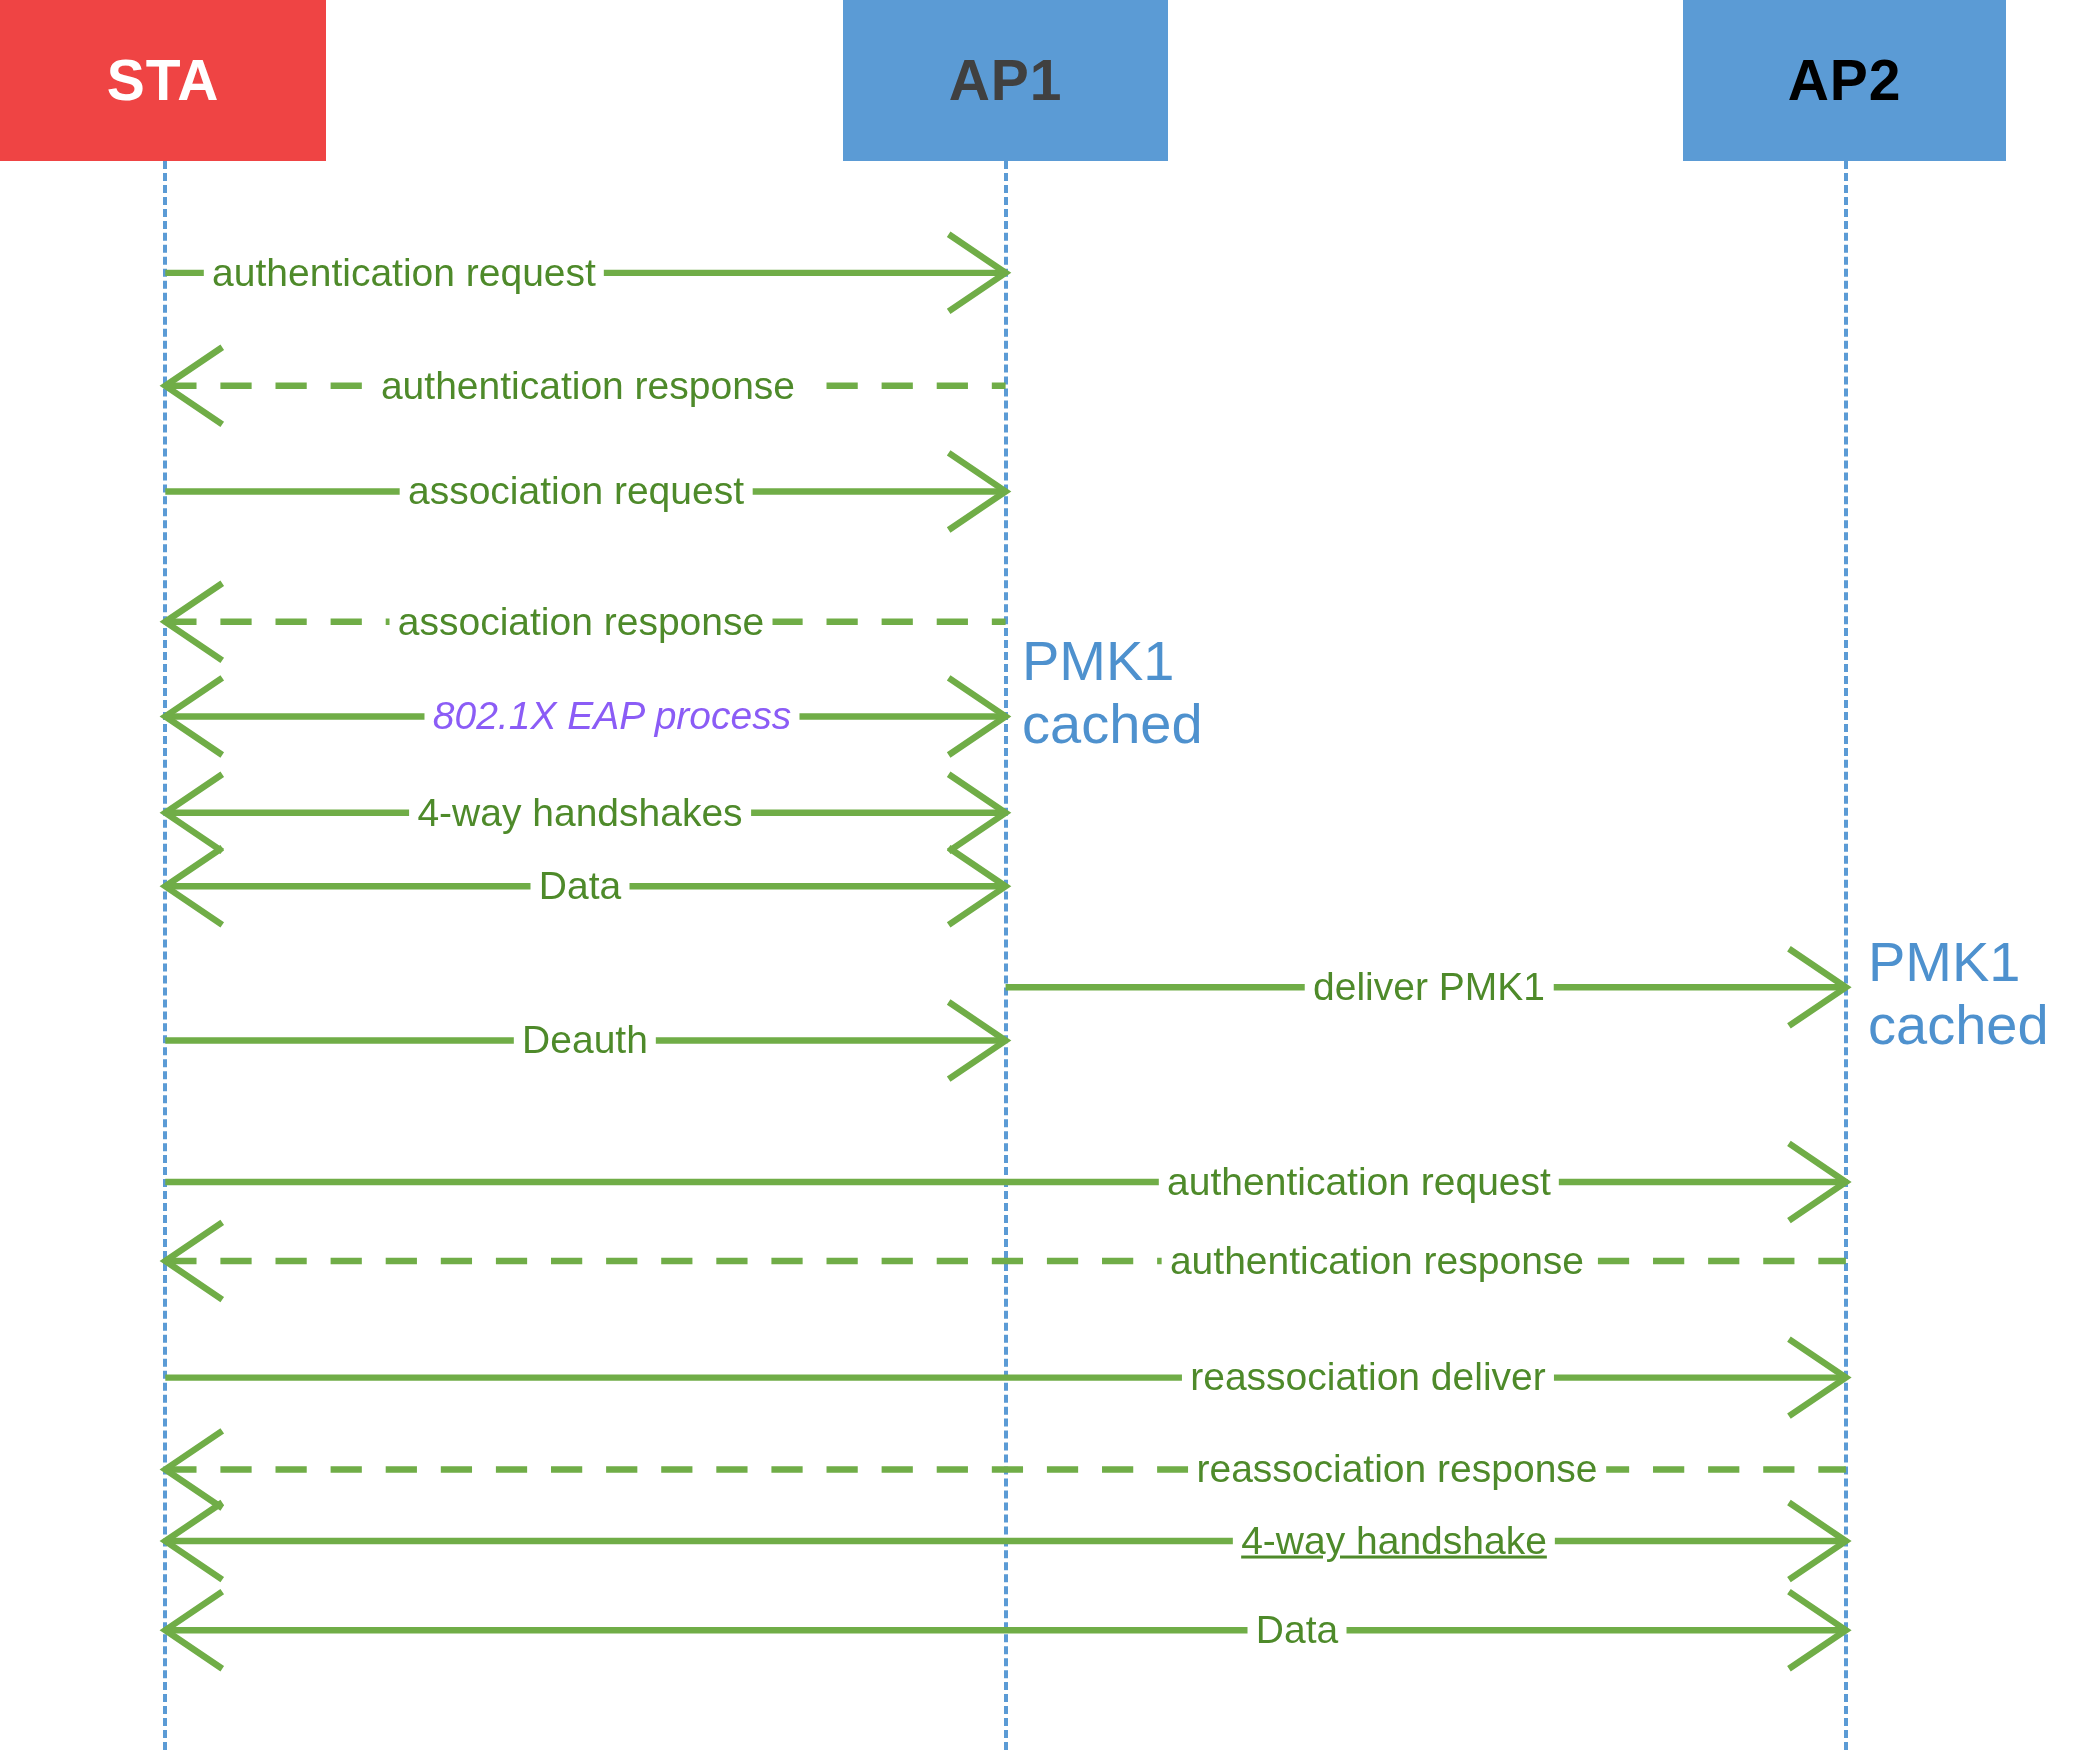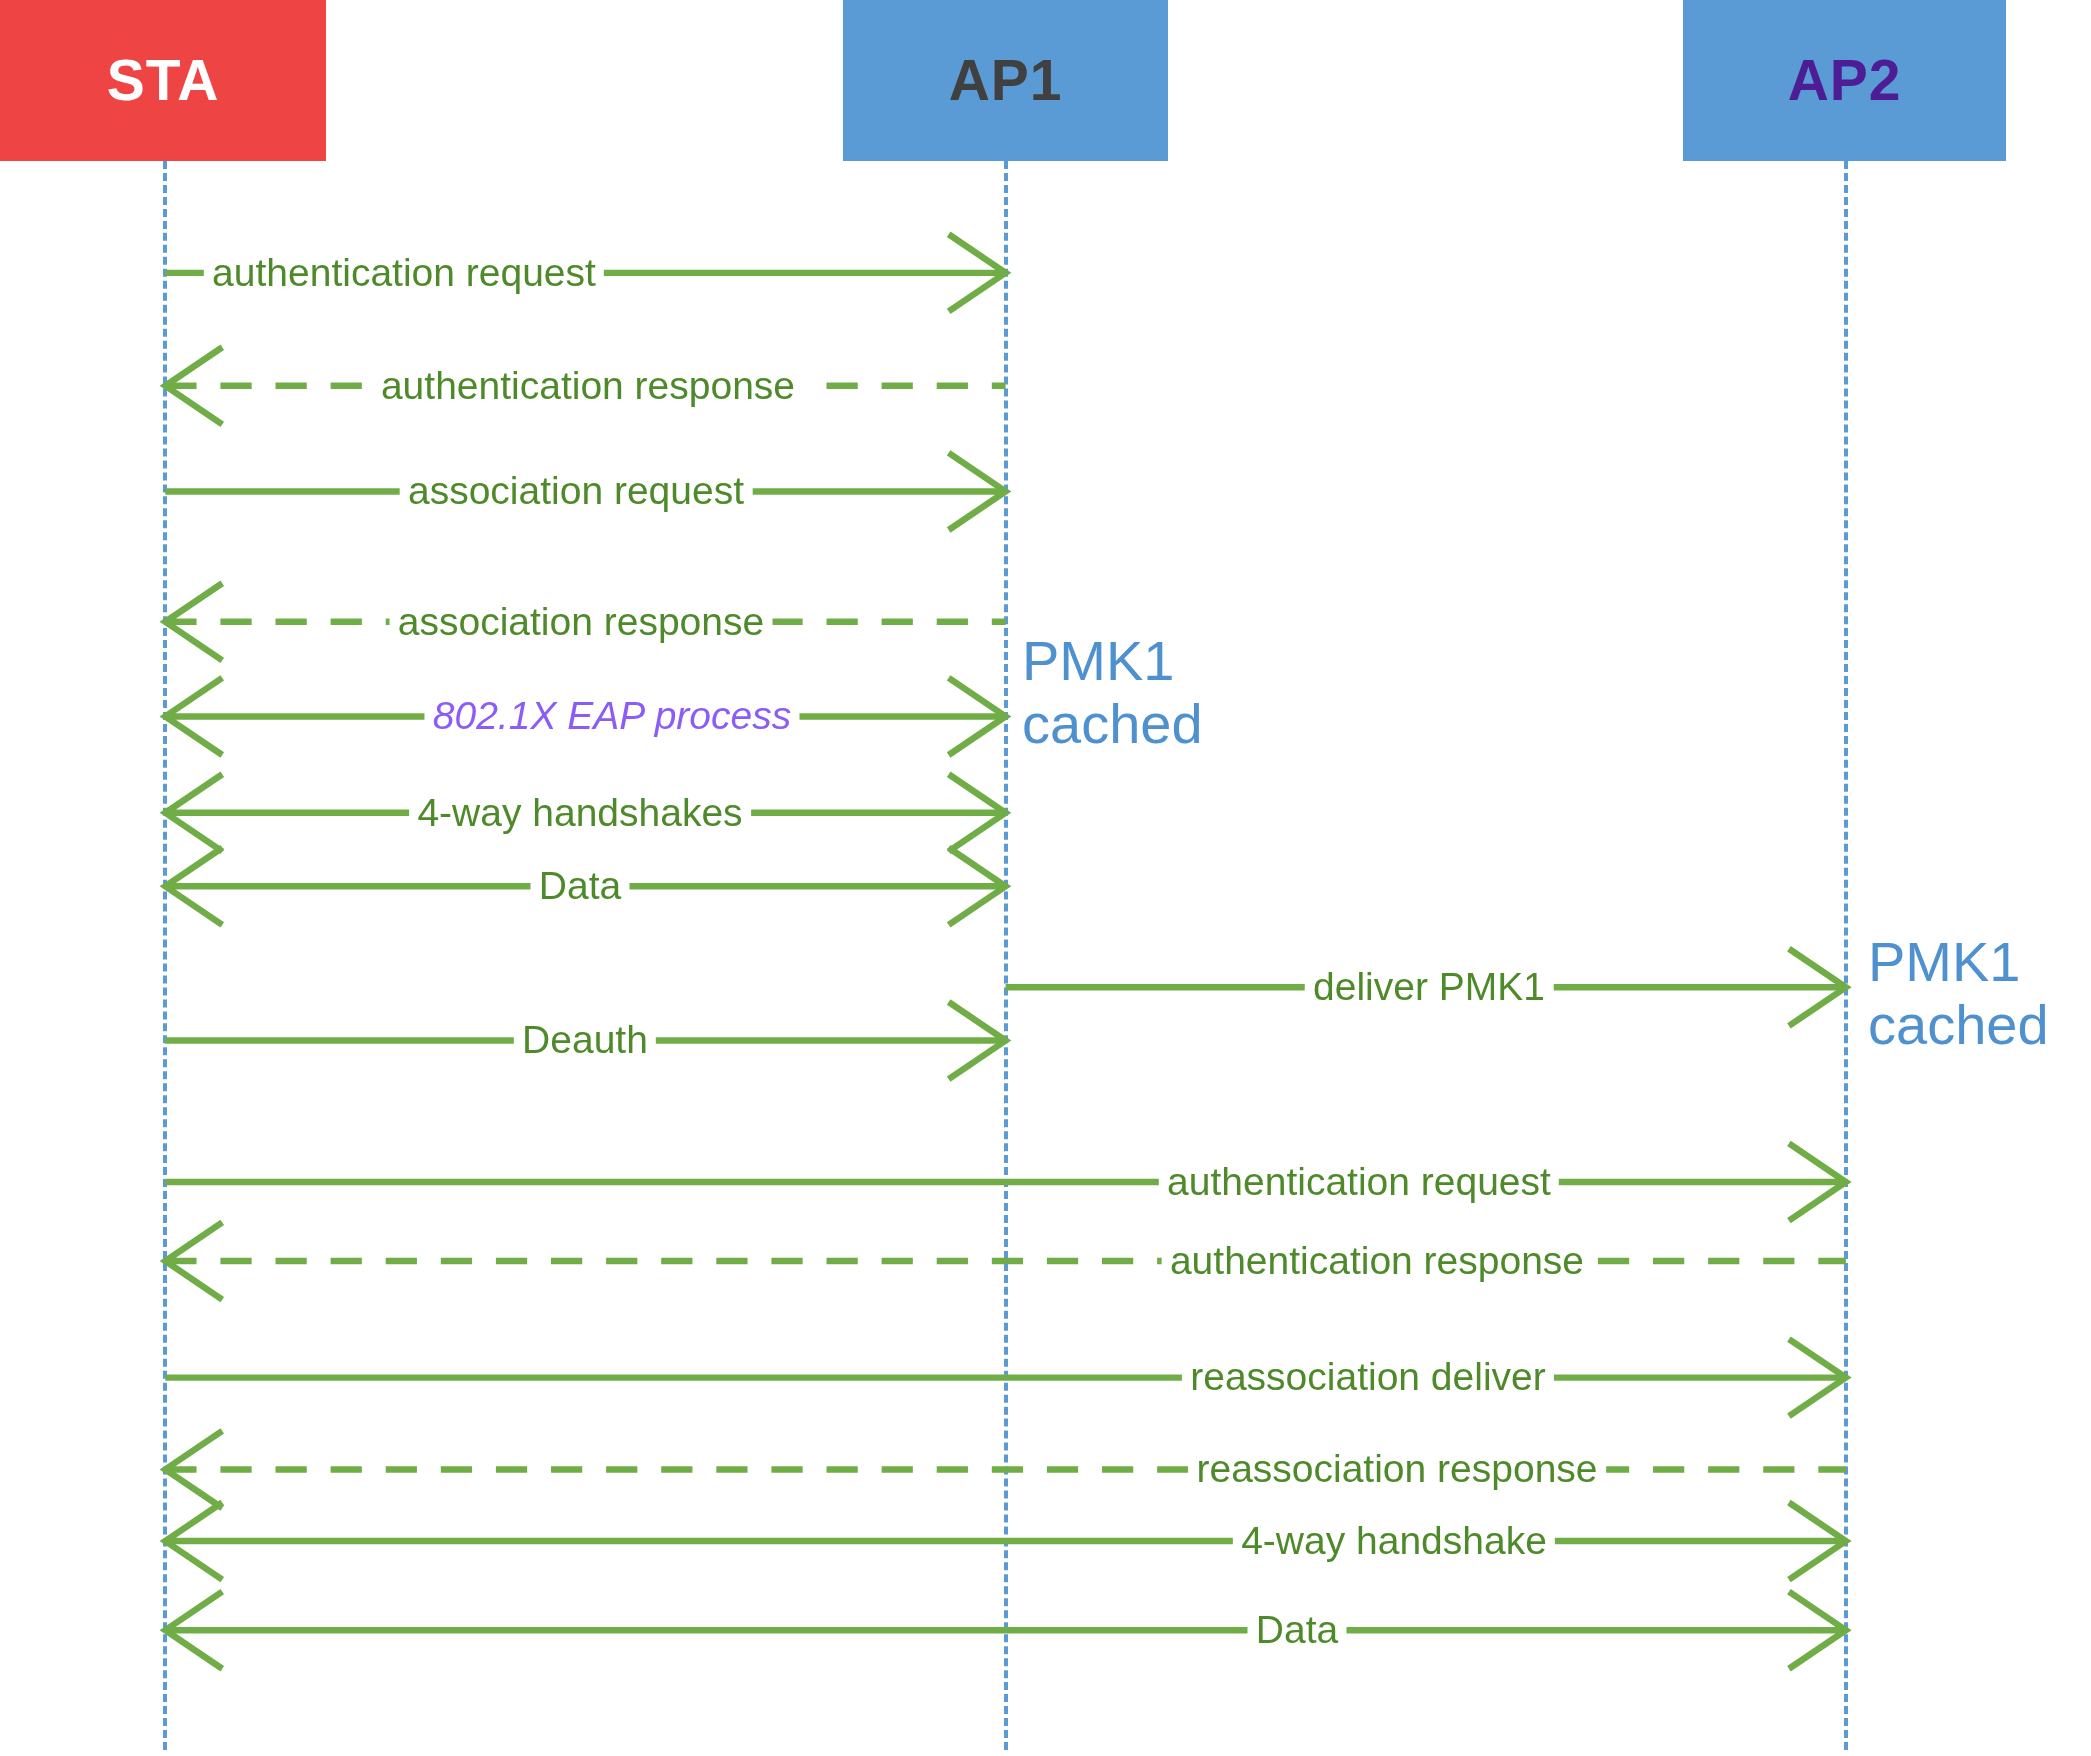--- a/index.html
+++ b/index.html
@@ -20,21 +20,21 @@
 <body>
 
 <div id="stage">
 
   <div class="lane-box" id="lane-box-sta" style="left: 0px; width: 326px; top: 0px; height: 161px; background: #ef4444; color: rgb(255, 255, 255);">
     <span>STA</span>
   </div>
   <div class="lane-box" id="lane-box-ap1" style="left: 843px; width: 325px; top: 0px; height: 161px; background: rgb(91, 155, 213); color: #404040;">
     <span>AP1</span>
   </div>
-  <div class="lane-box" id="lane-box-ap2" style="left: 1683px; width: 323px; top: 0px; height: 161px; background: rgb(91, 155, 213); color: #4c1d95;">
+  <div class="lane-box" id="lane-box-ap2" style="left: 1683px; width: 323px; top: 0px; height: 161px; background: rgb(91, 155, 213); color: #000000;">
     <span>AP2</span>
   </div>
 
   <div class="lifeline" id="lifeline-sta" style="left: 163px; top: 161px; height: 1589px; border-left-color: rgb(91, 155, 213);"></div>
   <div class="lifeline" id="lifeline-ap1" style="left: 1004px; top: 161px; height: 1589px; border-left-color: rgb(91, 155, 213);"></div>
   <div class="lifeline" id="lifeline-ap2" style="left: 1844px; top: 161px; height: 1589px; border-left-color: rgb(91, 155, 213);"></div>
 
   <svg class="arrows" id="arrow-layer" viewBox="0 0 2278 1913" xmlns="http://www.w3.org/2000/svg">
       <g>
         <line x1="180" y1="297" x2="1095" y2="297" stroke="#70AD47" stroke-width="7"></line>
@@ -110,21 +110,21 @@
       <div class="msg-label" style="left: 581px; top: 622px; color: rgb(78, 138, 42);">association response</div>
       <div class="msg-label" style="left: 612px; top: 716px; color: #8b5cf6; font-style: italic;">802.1X EAP process</div>
       <div class="msg-label" style="left: 580px; top: 813px; color: rgb(78, 138, 42);">4-way handshakes</div>
       <div class="msg-label" style="left: 580px; top: 886px; color: rgb(78, 138, 42);">Data</div>
       <div class="msg-label" style="left: 1429px; top: 987px; color: rgb(78, 138, 42);">deliver PMK1</div>
       <div class="msg-label" style="left: 585px; top: 1040px; color: rgb(78, 138, 42);">Deauth</div>
       <div class="msg-label" style="left: 1359px; top: 1182px; color: rgb(78, 138, 42);">authentication request</div>
       <div class="msg-label" style="left: 1377px; top: 1261px; color: rgb(78, 138, 42);">authentication response</div>
       <div class="msg-label" style="left: 1368px; top: 1377px; color: rgb(78, 138, 42);">reassociation deliver</div>
       <div class="msg-label" style="left: 1397px; top: 1469px; color: rgb(78, 138, 42);">reassociation response</div>
-      <div class="msg-label" style="left: 1394px; top: 1541px; color: rgb(78, 138, 42);">4-way handshake</div>
+      <div class="msg-label" style="left: 1394px; top: 1541px; color: rgb(78, 138, 42); text-decoration: underline;">4-way handshake</div>
       <div class="msg-label" style="left: 1297px; top: 1630px; color: rgb(78, 138, 42);">Data</div>
       <div class="note" style="left: 1022px; top: 630px; color: rgb(78, 145, 206);">PMK1
 cached</div>
       <div class="note" style="left: 1868px; top: 931px; color: rgb(78, 145, 206);">PMK1
 cached</div>
     </div>
 
 </div>
 
 

